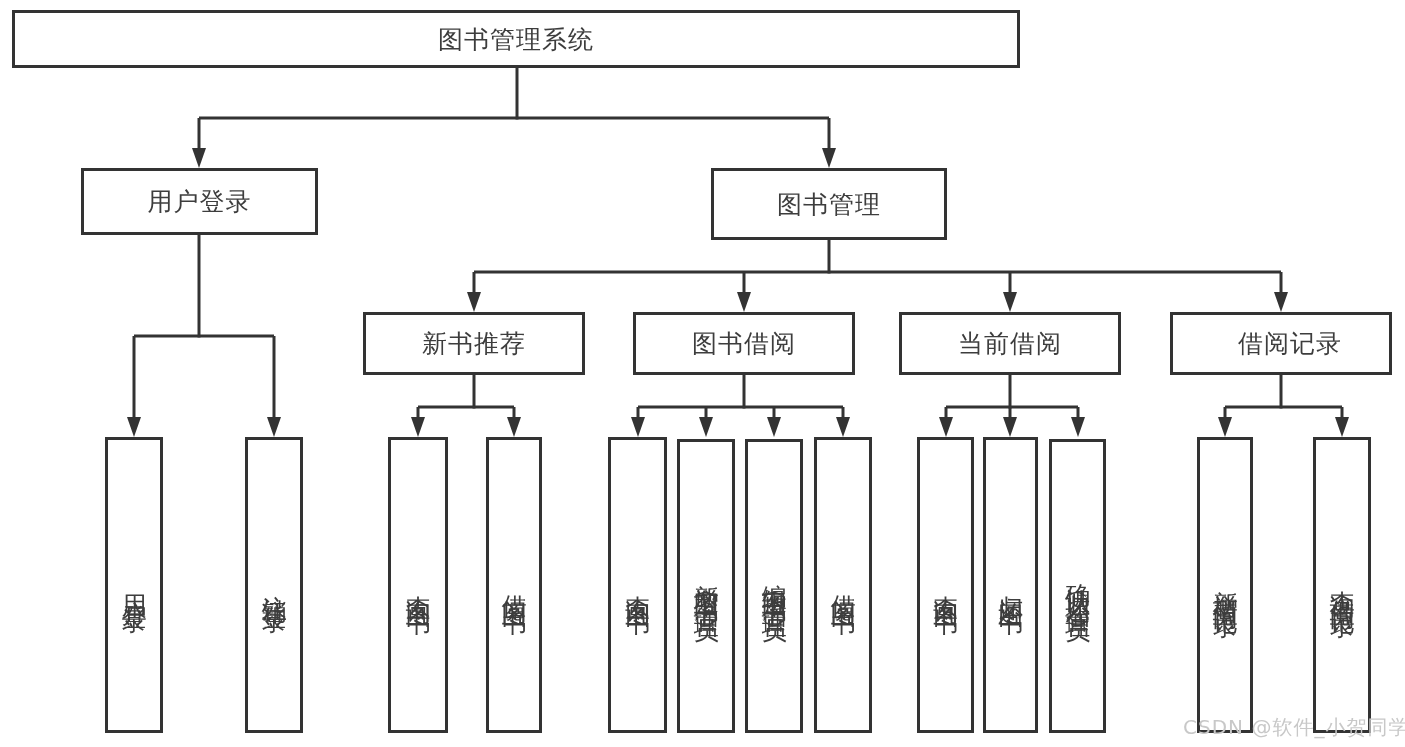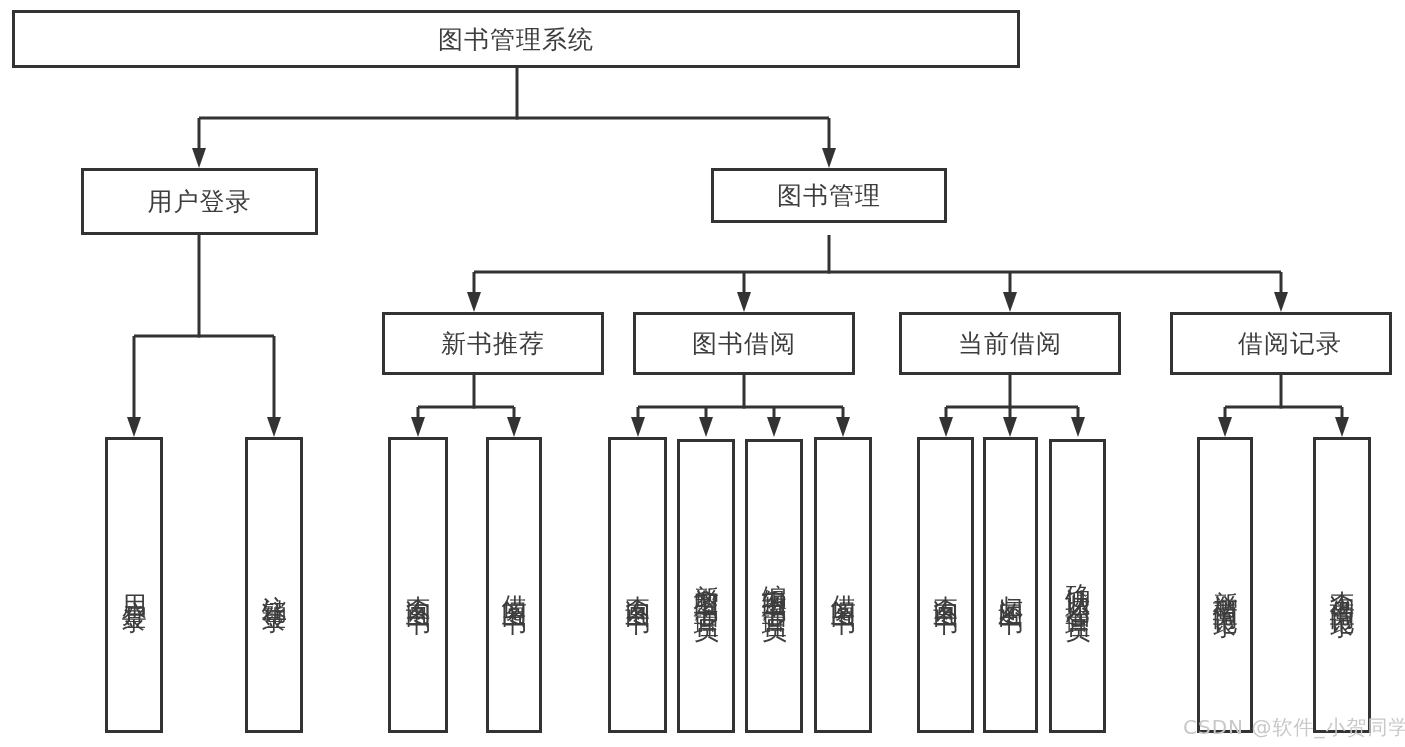--- a/index.html
+++ b/index.html
@@ -141,25 +141,25 @@
     </g>
   </svg>
 
   <div class="hbox" style="left:12px; top:10px; width:1008px; height:58px;">
     <span class="label">图书管理系统</span>
   </div>
 
   <div class="hbox" style="left:81px; top:168px; width:237px; height:67px;">
     <span class="label">用户登录</span>
   </div>
-  <div class="hbox" style="left:711px; top:168px; width:236px; height:55px;">
+  <div class="hbox" style="left:711px; top:168px; width:236px; height:72px;">
     <span class="label">图书管理</span>
   </div>
 
-  <div class="hbox" style="left:363px; top:312px; width:222px; height:63px;margin-left:19px;">
+  <div class="hbox" style="left:363px; top:312px; width:222px; height:63px;">
     <span class="label">新书推荐</span>
   </div>
   <div class="hbox" style="left:633px; top:312px; width:222px; height:63px;">
     <span class="label">图书借阅</span>
   </div>
   <div class="hbox" style="left:899px; top:312px; width:222px; height:63px;">
     <span class="label">当前借阅</span>
   </div>
   <div class="hbox" style="left:1170px; top:312px; width:222px; height:63px;padding-left:18px;">
     <span class="label">借阅记录</span>

